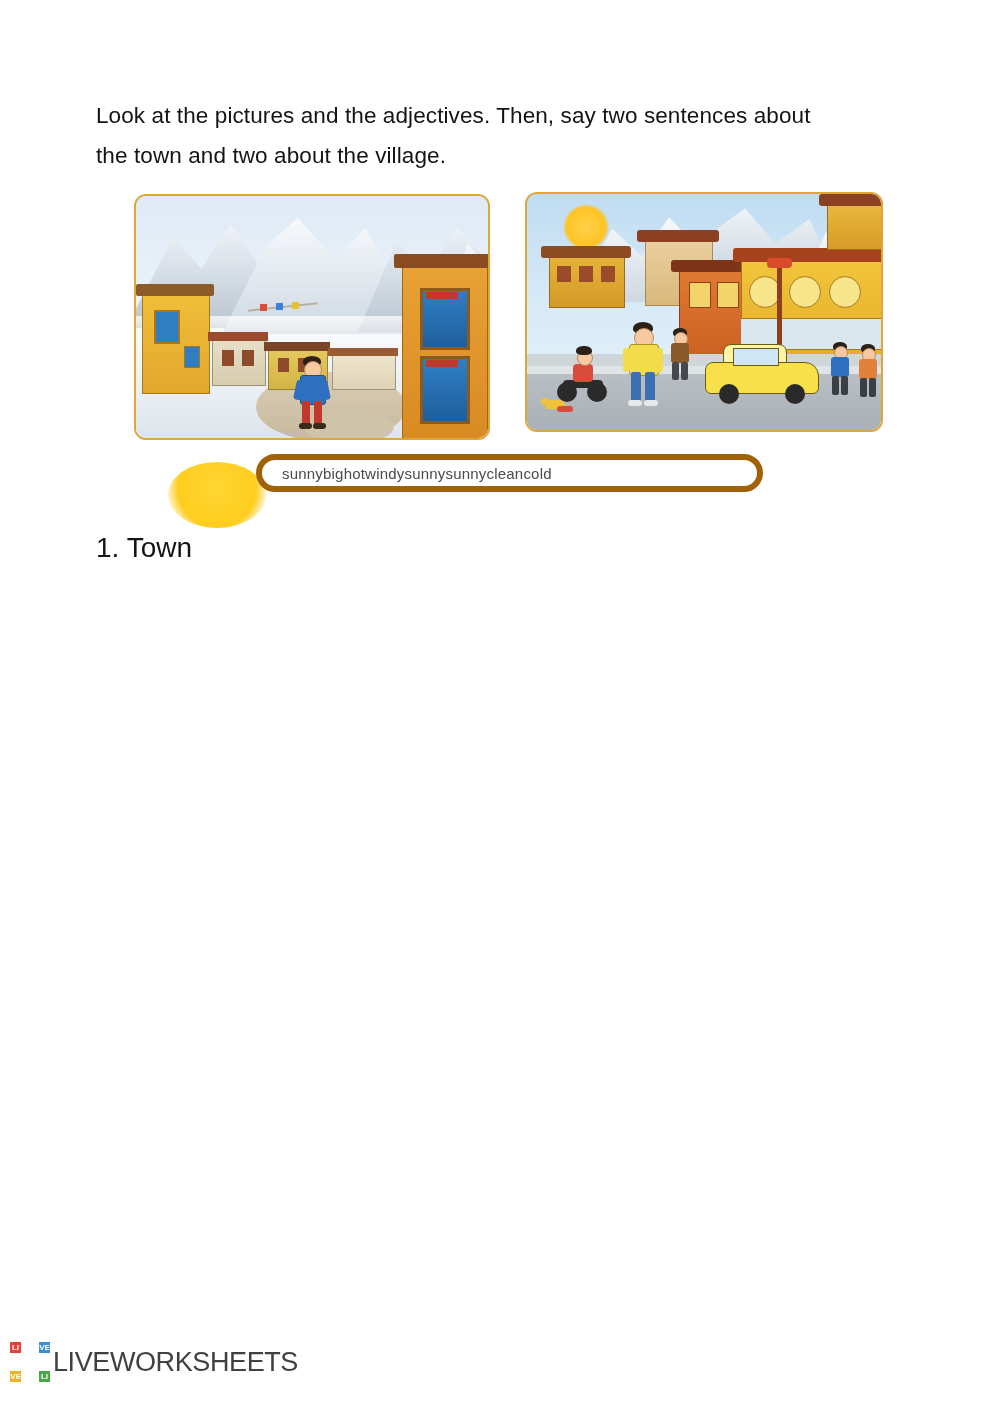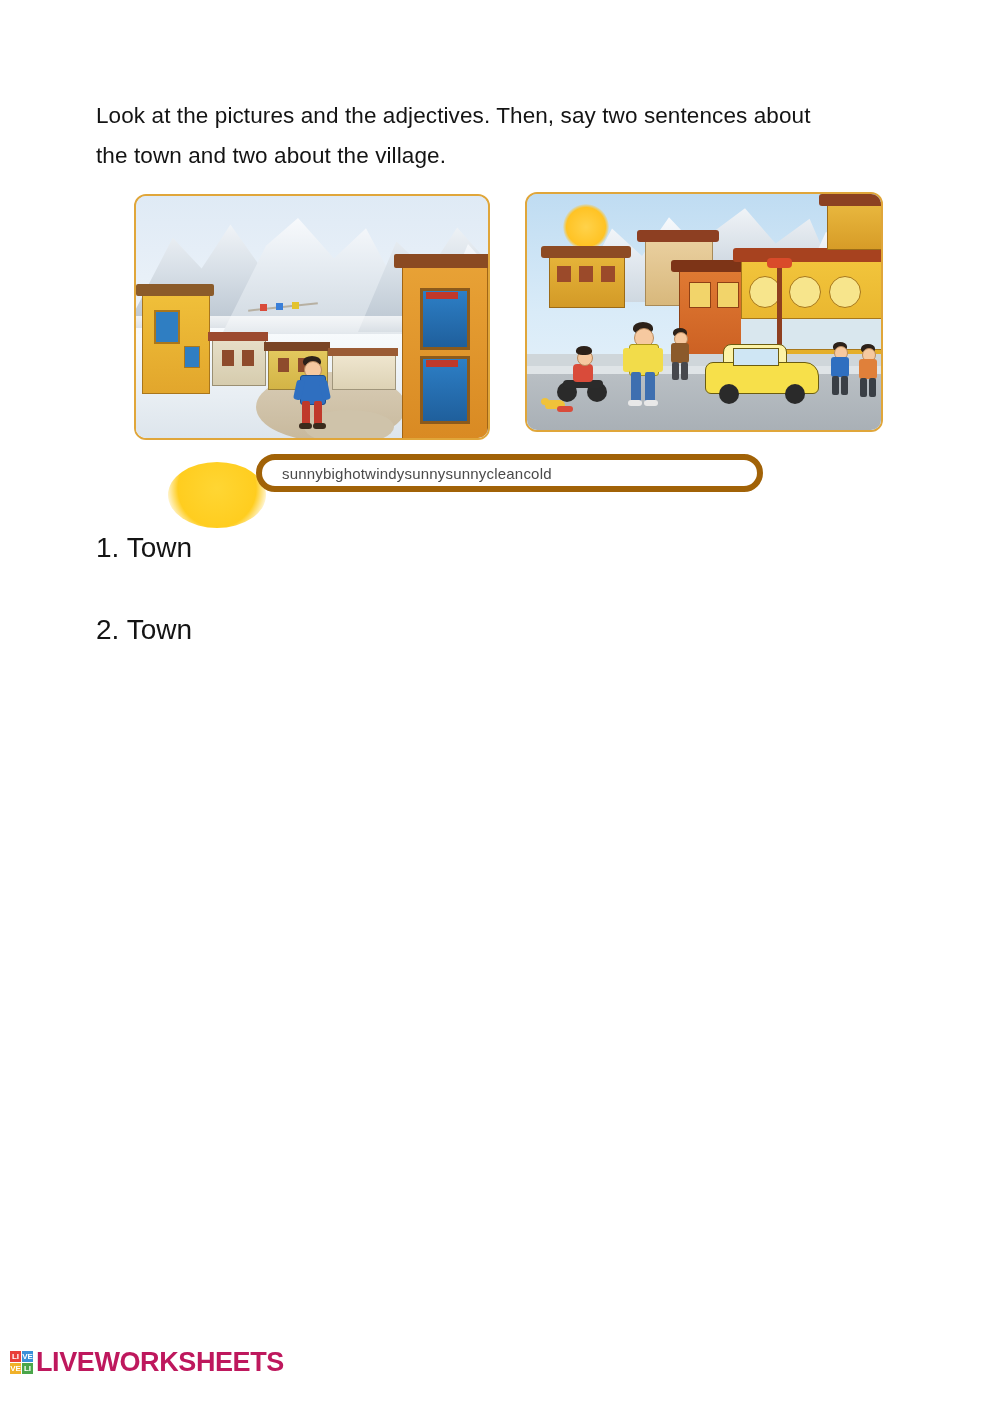--- a/index.html
+++ b/index.html
@@ -218,39 +218,39 @@
     left: 10px;
     bottom: 34px;
     display: flex;
     align-items: center;
     height: 34px;
   }
   .logo-squares {
     display: grid;
     grid-template-columns: 11px 11px;
     grid-template-rows: 11px 11px;
-    gap: 1px;
+    gap: 18px;
     margin-right: 3px;
   }
   .logo-squares div {
     font-family: "Liberation Sans", sans-serif;
     font-size: 8px;
     line-height: 11px;
     text-align: center;
     color: #ffffff;
     font-weight: bold;
   }
   .sq1 { background: #e8403a; }
   .sq2 { background: #3a8fd8; }
   .sq3 { background: #f0b12a; }
   .sq4 { background: #4aa64a; }
   .logo-text {
     font-size: 27px;
-    font-weight: bold;
-    color: #be185d;
+    font-weight: normal;
+    color: #404040;
     letter-spacing: -0.4px;
   }
 </style>
 </head>
 <body>
 
 <div class="sheet">
 
   <div class="instructions">Look at the pictures and the adjectives. Then, say two sentences about the town and two about the village.</div>
 
@@ -424,24 +424,20 @@
       <span class="adj-word">clean</span>
       <span class="adj-word">cold</span>
     </div>
   </div>
 
   <div class="answers">
     <div class="answer-row">
       <span>1.</span>
       <span>Town</span>
     </div>
-    <div class="answer-row">
-      <span>2.</span>
-      <span>Town</span>
-    </div>
   </div>
 
   <div class="footer">
     <div class="logo-squares">
       <div class="sq1">LI</div>
       <div class="sq2">VE</div>
       <div class="sq3">VE</div>
       <div class="sq4">LI</div>
     </div>
     <div class="logo-text">LIVEWORKSHEETS</div>

